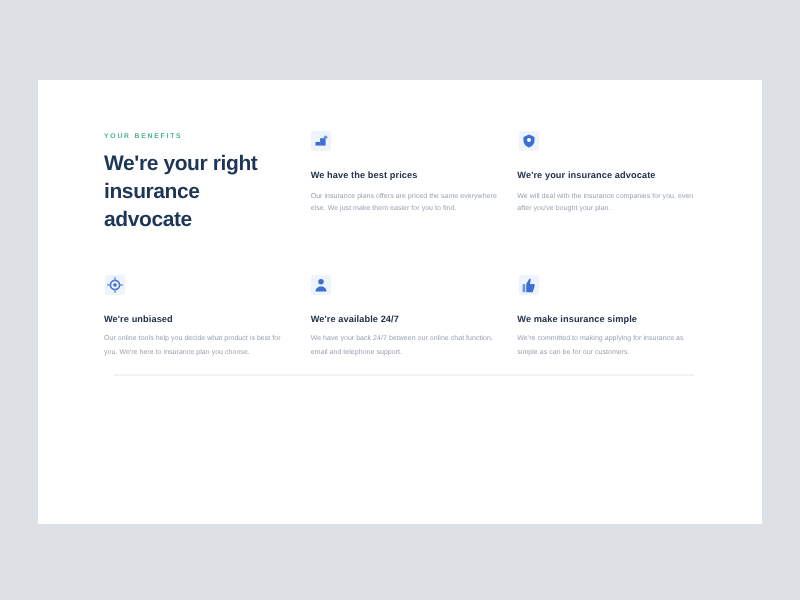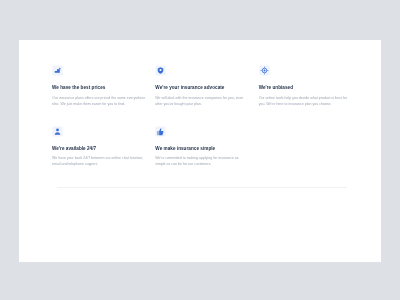--- a/index.html
+++ b/index.html
@@ -77,20 +77,24 @@
   }
 </style>
 </head>
 <body>
 
 <div class="page">
   <div class="card">
 
     <div class="grid">
 
+      <div class="cell">
+        <div class="eyebrow">YOUR BENEFITS</div>
+        <h2 class="heading">We're your right insurance advocate</h2>
+      </div>
 
       <div class="cell">
         <span class="icon">
           <svg viewBox="0 0 24 24" fill="none">
             <rect x="1" y="1" width="22" height="22" rx="3" fill="#eef3fc"></rect>
             <path d="M6 13h5v4H6z" fill="#3b6fd4"></path>
             <path d="M11 9h6v8h-6z" fill="#3b6fd4"></path>
             <circle cx="17" cy="8" r="2" fill="#6f93e0"></circle>
           </svg>
         </span>

